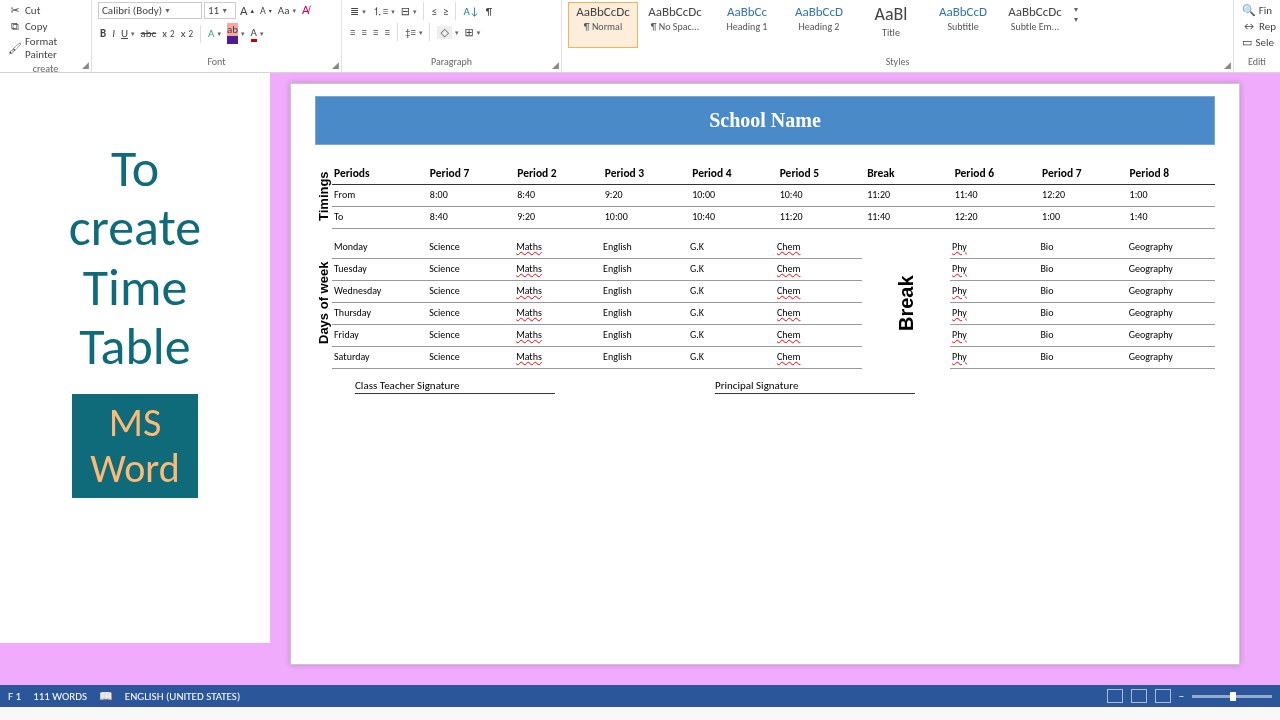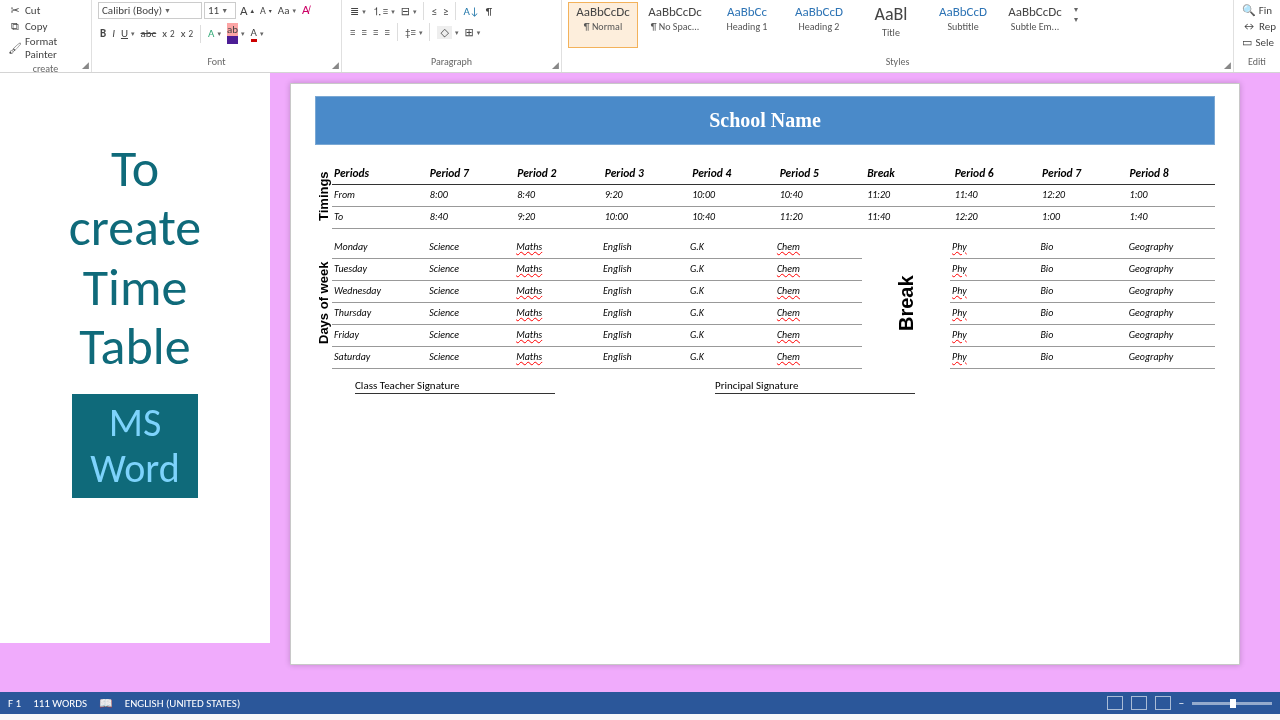--- a/index.html
+++ b/index.html
@@ -25,40 +25,40 @@
 .style-card.h1 .preview, .style-card.h2 .preview { color: #2e74b5; }
 .style-card.title .preview { font-size: 18px; }
 
 
 .doc-area { position: absolute; top: 73px; left: 0; right: 0; bottom: 22px; background: #f0abfc; overflow: hidden; }
 .page { position: absolute; top: 10px; left: 290px; width: 950px; height: 582px; background: #fff; box-shadow: 0 0 6px rgba(0,0,0,.2); border: 1px solid #c8c8c8; padding: 12px 24px; }
 
 
 .overlay { position: absolute; top: 73px; left: 0; width: 270px; height: 570px; background: #fff; display: flex; flex-direction: column; align-items: center; justify-content: flex-start; padding-top: 8px; }
 .overlay-text { font-family: Georgia, 'Times New Roman', serif; font-size: 52px; color: #0f6a7a; text-align: center; line-height: 1.12; }
-.overlay-badge { background: #0f6a7a; color: #7dd3fc; font-family: Georgia, serif; font-size: 40px; text-align: center; padding: 6px 18px; margin-top: 18px; line-height: 1.15; }
+.overlay-badge { background: #0f6a7a; color: #fdba74; font-family: Georgia, serif; font-size: 40px; text-align: center; padding: 6px 18px; margin-top: 18px; line-height: 1.15; }
 
 
 .tt-header { background: #4a8ac9; color: #fff; text-align: center; font-weight: bold; font-family: Georgia, serif; font-size: 20px; padding: 12px 0; border: 1px solid #7aa8d4; }
 .tt-title { text-align: center; font-weight: bold; font-size: 22px; padding: 10px 0 4px; font-family: Arial, sans-serif; }
 .tt-wrap { display: flex; margin-top: 18px; }
 .vlabel { writing-mode: vertical-rl; transform: rotate(180deg); font-weight: bold; font-size: 13px; text-align: center; padding: 2px 1px; font-family: Arial; }
 .tt-grid { flex: 1; }
-.tt-row { display: flex; border-bottom: 1px solid #999; font-size: 10px; min-height: 22px; align-items: flex-start; padding-top: 3px; font-style: italic; }
+.tt-row { display: flex; border-bottom: 1px solid #999; font-size: 10px; min-height: 22px; align-items: flex-start; padding-top: 3px; }
 .tt-row.hdr { font-weight: bold; font-size: 11.5px; border-bottom: 1px solid #333; }
 .tt-cell { flex: 1; padding: 0 2px; }
 .tt-cell.first { flex: 1.1; }
 .squig { text-decoration: underline wavy red; text-decoration-thickness: 1px; }
 .break-v { writing-mode: vertical-rl; transform: rotate(180deg); font-weight: bold; font-size: 20px; font-family: Arial; display: flex; align-items: center; justify-content: center; }
 .sig-row { display: flex; gap: 160px; font-size: 11px; padding-top: 10px; }
 .sig-block { }
 .sig-line { border-top: 1px solid #333; width: 200px; margin-top: 1px; }
 
 
-.statusbar { position: absolute; bottom: 6px; left: 0; right: 0; height: 22px; background: #2b579a; color: #fff; font-size: 11px; display: flex; align-items: center; padding: 0 8px; justify-content: space-between; }
+.statusbar { position: absolute; bottom: 13px; left: 0; right: 0; height: 22px; background: #2b579a; color: #fff; font-size: 11px; display: flex; align-items: center; padding: 0 8px; justify-content: space-between; }
 .sb-left { display: flex; gap: 12px; align-items: center; }
 .sb-right { display: flex; gap: 8px; align-items: center; }
 .sb-ico { width: 16px; height: 14px; border: 1px solid rgba(255,255,255,.6); }
 .zoom-track { width: 80px; height: 3px; background: rgba(255,255,255,.5); position: relative; }
 .zoom-thumb { position: absolute; top: -3px; left: 38px; width: 6px; height: 9px; background: #fff; }
 </style>
 </head>
 <body>
 
 <div class="ribbon">

